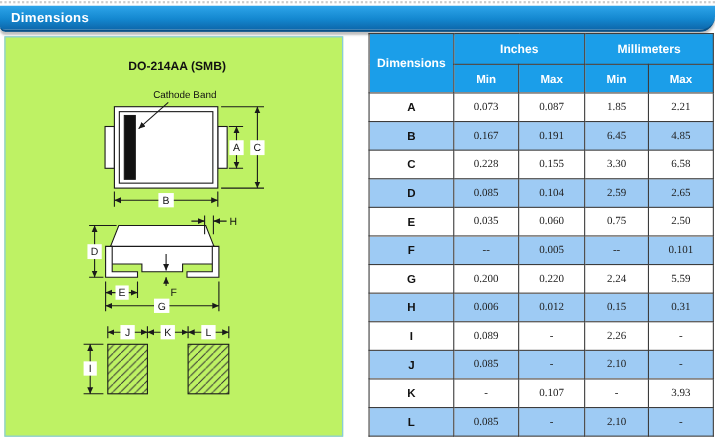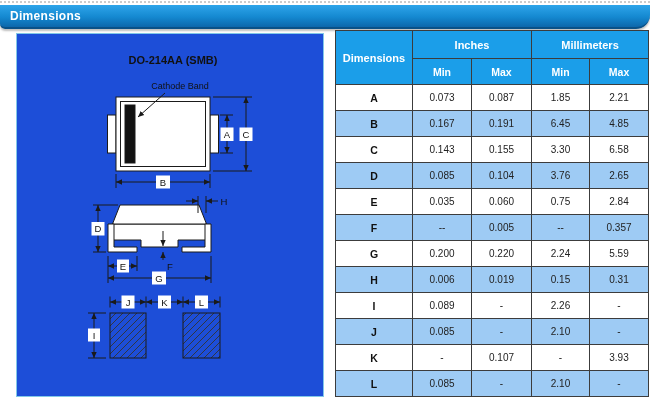--- a/index.html
+++ b/index.html
@@ -27,22 +27,22 @@
     background:linear-gradient(to bottom,var(--section-bar-top) 0%,var(--section-bar-mid) 55%,var(--section-bar-bottom) 100%);
     border-bottom:2px solid #0a5187;
     border-radius:0 0 14px 5px;
     box-shadow:0 2px 2px rgba(0,0,0,0.25);
   }
   .section-bar .title{
     color:#ffffff;font-weight:bold;font-size:12px;line-height:22px;
     padding-left:10px;letter-spacing:0.3px;
   }
   .diagram-panel{
-    position:absolute;left:16px;top:33px;width:306px;height:362px;
-    border:1px solid var(--panel-border);background:#1d4ed8;
+    position:absolute;left:4px;top:33px;width:306px;height:362px;
+    border:1px solid var(--panel-border);background:#bef264;
   }
   .diagram-panel svg{display:block;width:306px;height:362px;}
   svg text{fill:#111111;stroke:none;}
   .t-title{font-size:11px;font-weight:bold;}
   .t-cath{font-size:9px;}
   .t-dim{font-size:9.5px;}
   table.dims{
     position:absolute;left:335px;top:30px;width:313px;
     border-collapse:collapse;table-layout:fixed;
   }
@@ -53,21 +53,21 @@
   }
   table.dims th{
     background:var(--table-header-bg);color:#ffffff;
     font-weight:bold;font-size:11px;
   }
   table.dims th.sub{font-size:10.5px;}
   tr.hrow1{height:28px;} tr.hrow2{height:26px;padding-left:40px;}
   tr.drow{height:26px;background:#ffffff;}
   tr.drow.alt{background:var(--table-row-alt-bg);}
   td.dimletter{font-weight:bold;font-size:10.5px;color:#111;}
-  td.val{font-size:10px;color:#222;}
+  td.val{font-size:10px;color:#222;font-family:Liberation Serif, serif;}
 </style>
 </head>
 <body>
 
 <div class="top-dots"></div>
 
 <div class="section-bar">
   <div class="title">Dimensions</div>
 </div>
 
@@ -204,57 +204,57 @@
     </tr>
     <tr class="drow alt">
       <td class="dimletter">B</td>
       <td class="val">0.167</td>
       <td class="val">0.191</td>
       <td class="val">6.45</td>
       <td class="val">4.85</td>
     </tr>
     <tr class="drow">
       <td class="dimletter">C</td>
-      <td class="val">0.143</td>
+      <td class="val">0.228</td>
       <td class="val">0.155</td>
       <td class="val">3.30</td>
       <td class="val">6.58</td>
     </tr>
     <tr class="drow alt">
       <td class="dimletter">D</td>
       <td class="val">0.085</td>
       <td class="val">0.104</td>
-      <td class="val">3.76</td>
+      <td class="val">2.59</td>
       <td class="val">2.65</td>
     </tr>
     <tr class="drow">
       <td class="dimletter">E</td>
       <td class="val">0.035</td>
       <td class="val">0.060</td>
       <td class="val">0.75</td>
-      <td class="val">2.84</td>
+      <td class="val">2.50</td>
     </tr>
     <tr class="drow alt">
       <td class="dimletter">F</td>
       <td class="val">--</td>
       <td class="val">0.005</td>
       <td class="val">--</td>
-      <td class="val">0.357</td>
+      <td class="val">0.101</td>
     </tr>
     <tr class="drow">
       <td class="dimletter">G</td>
       <td class="val">0.200</td>
       <td class="val">0.220</td>
       <td class="val">2.24</td>
       <td class="val">5.59</td>
     </tr>
     <tr class="drow alt">
       <td class="dimletter">H</td>
       <td class="val">0.006</td>
-      <td class="val">0.019</td>
+      <td class="val">0.012</td>
       <td class="val">0.15</td>
       <td class="val">0.31</td>
     </tr>
     <tr class="drow">
       <td class="dimletter">I</td>
       <td class="val">0.089</td>
       <td class="val">-</td>
       <td class="val">2.26</td>
       <td class="val">-</td>
     </tr>

